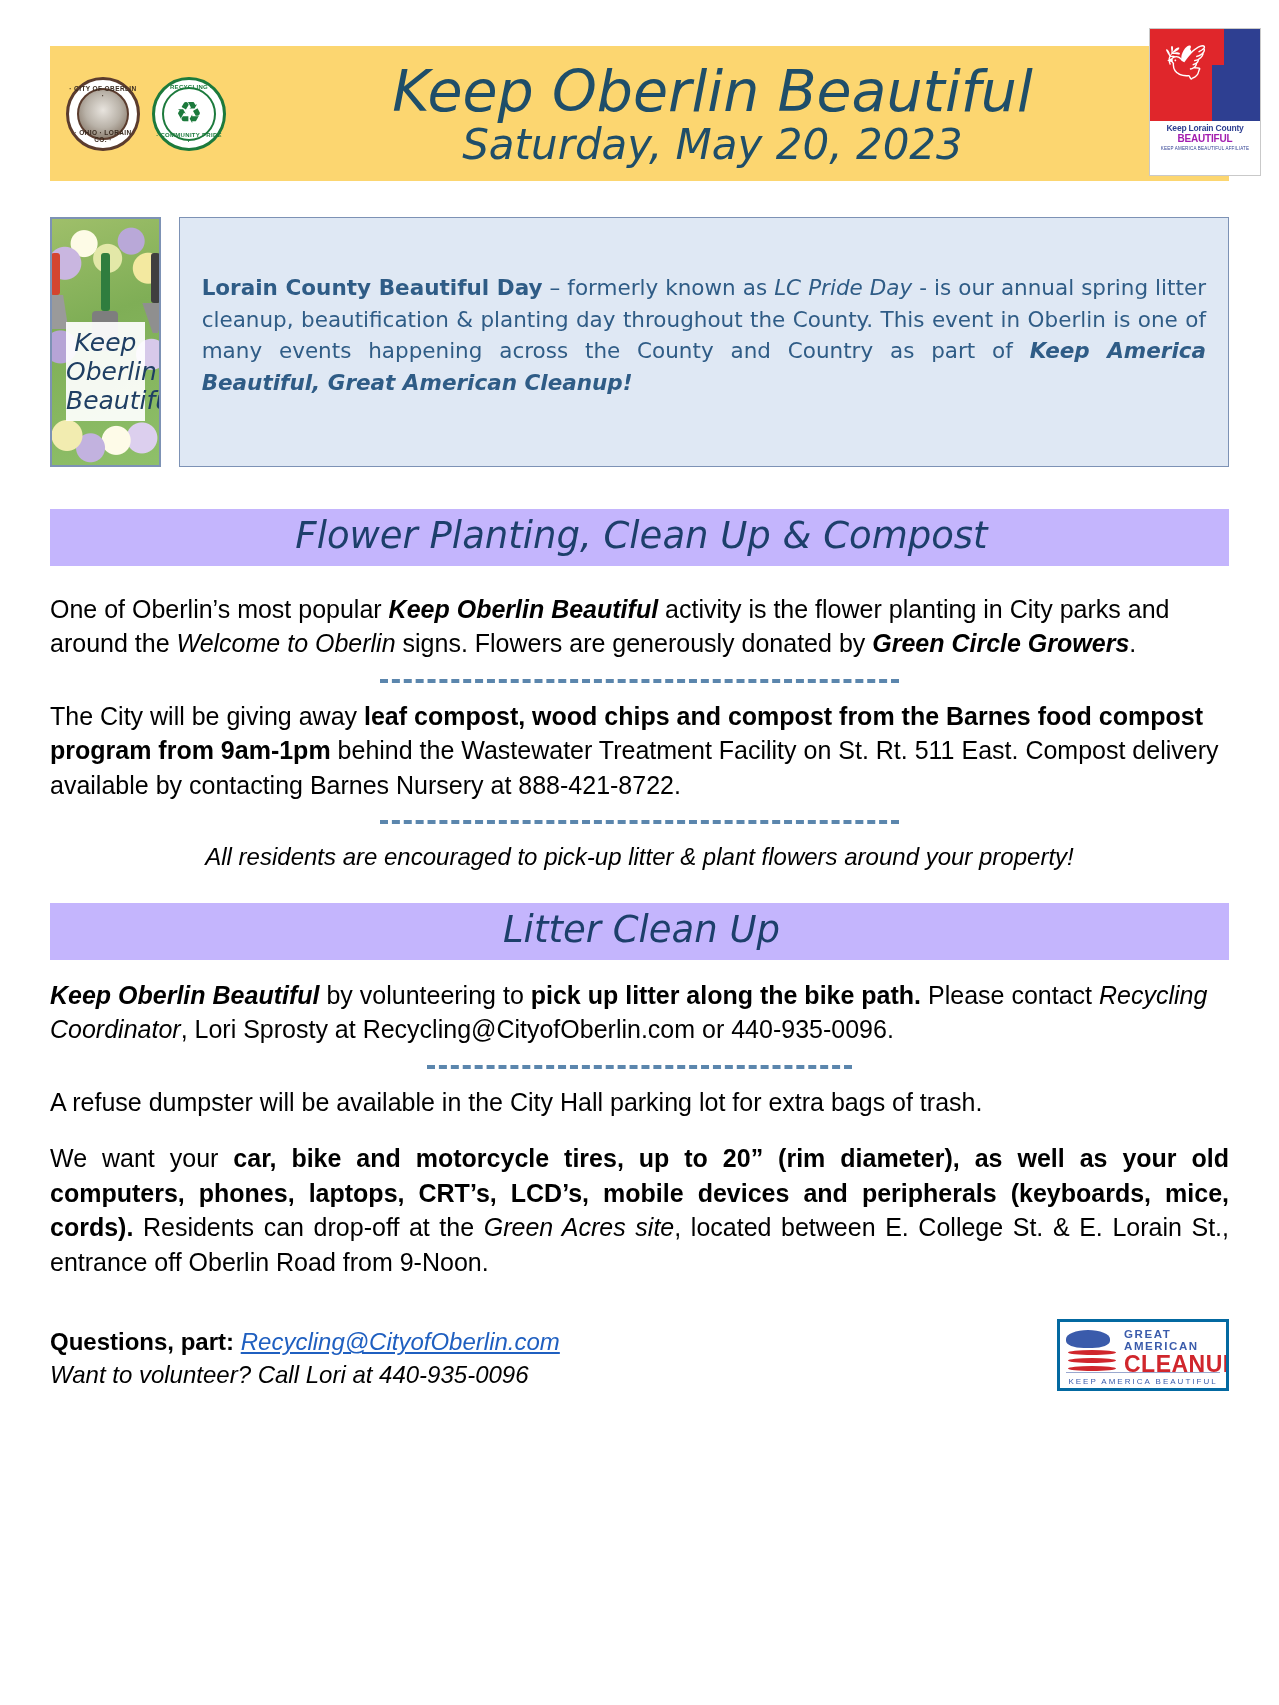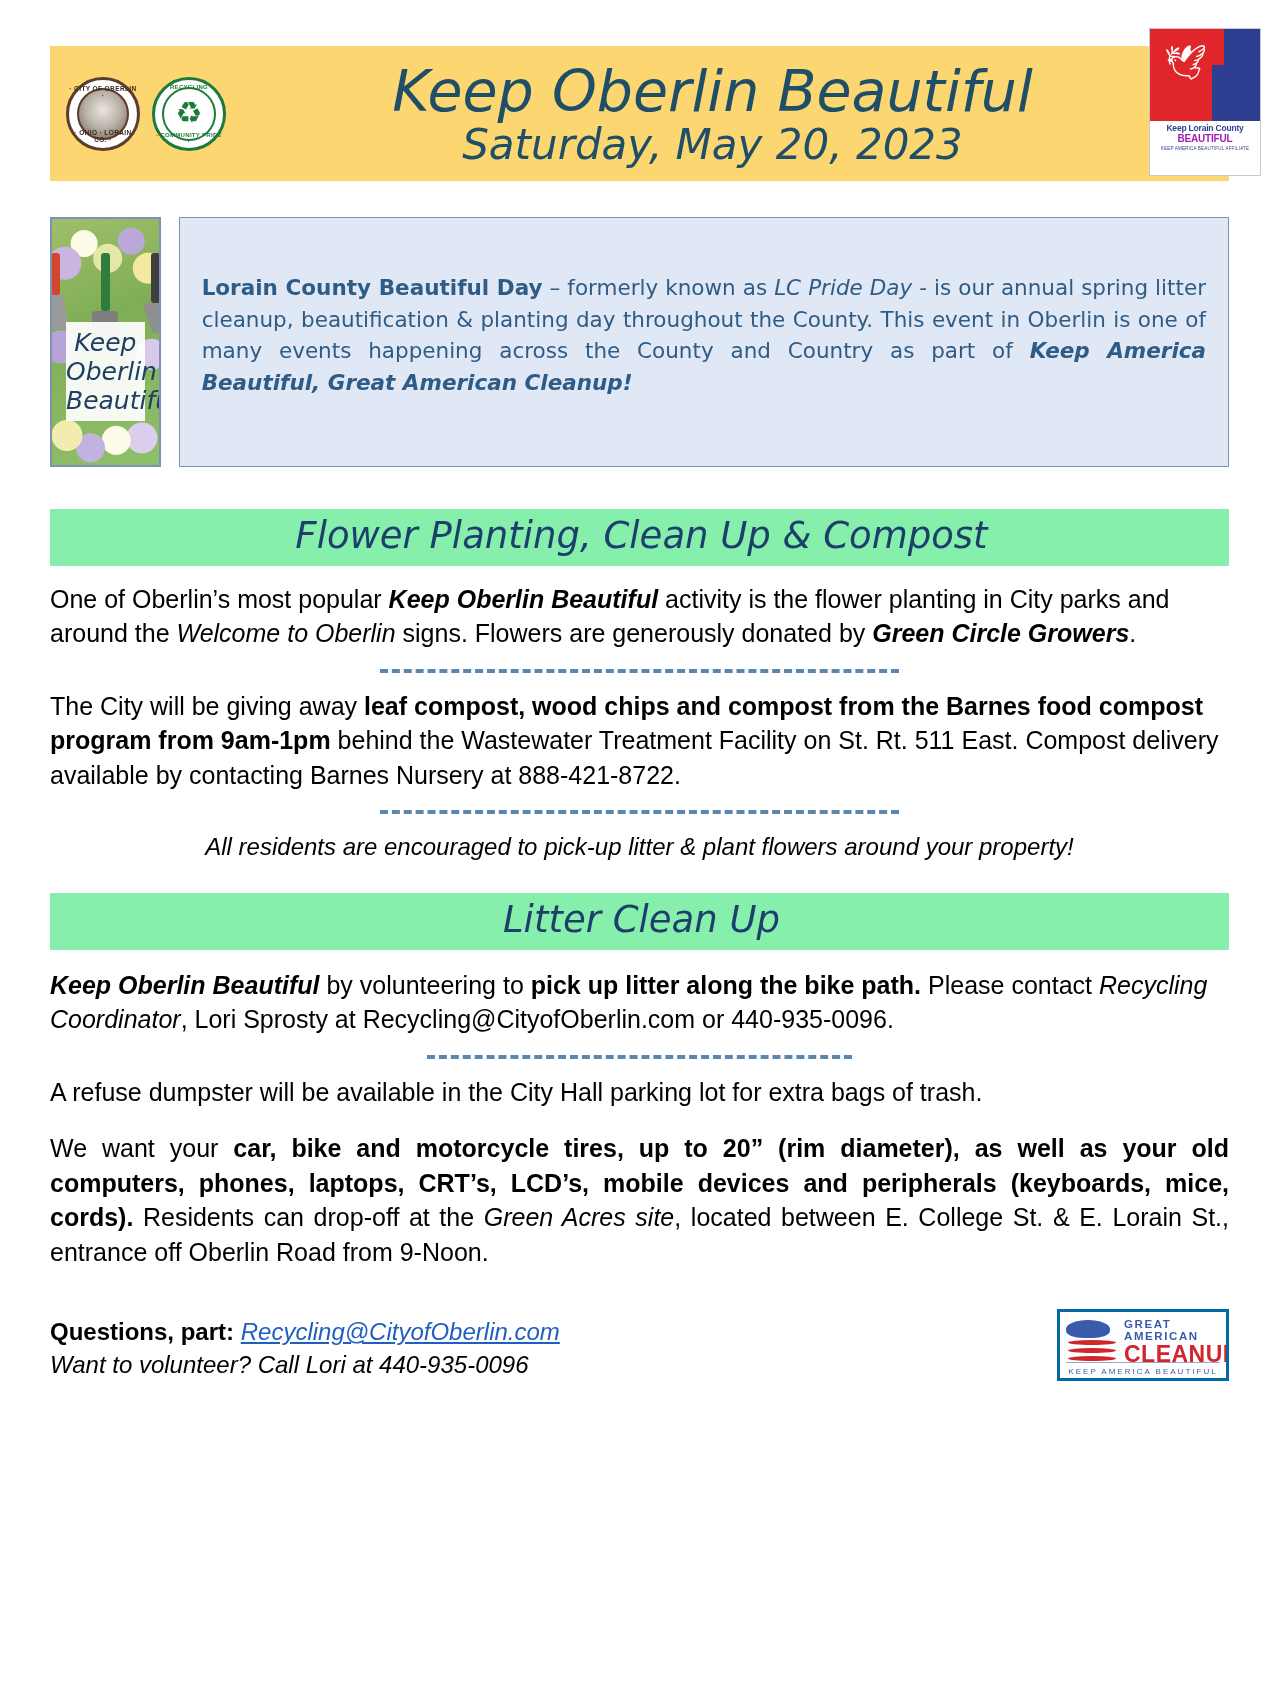--- a/index.html
+++ b/index.html
@@ -267,42 +267,42 @@
     color: #2f5c86;
     text-align: justify;
     margin-top: 28px;
   }
   .intro-text b { font-weight: bold; }
   .intro-text i { font-style: italic; }
   .intro-text .bi { font-weight: bold; font-style: italic; }
 
   
   .bar {
-    background: #86efac;
+    background: #c4b5fd;
     text-align: center;
     font-family: "DejaVu Sans", sans-serif;
     font-style: italic;
     color: #1d3f6b;
     font-size: 37px;
     line-height: 1.15;
     padding: 6px 0 8px 4px;
   }
   .bar-flower { margin-top: 42px; }
   .bar-litter { margin-top: 30px; }
   .bar-tire   { margin-top: 26px; }
 
   
   .body-text {
     font-family: "Liberation Sans", sans-serif;
     font-size: 25px;
     line-height: 1.38;
     color: #000;
     font-stretch: condensed;
   }
-  .p-flower  { margin-top: 16px; }
+  .p-flower  { margin-top: 26px; }
   .p-compost { margin-top: 0; }
   .p-litter  { margin-top: 18px; }
   .p-tire    { margin-top: 22px; text-align: justify; }
   .p-dumpster{ margin-top: 0; }
   .p-italic {
     font-style: italic;
     text-align: center;
     margin-top: 0;
     font-size: 24px;
   }

